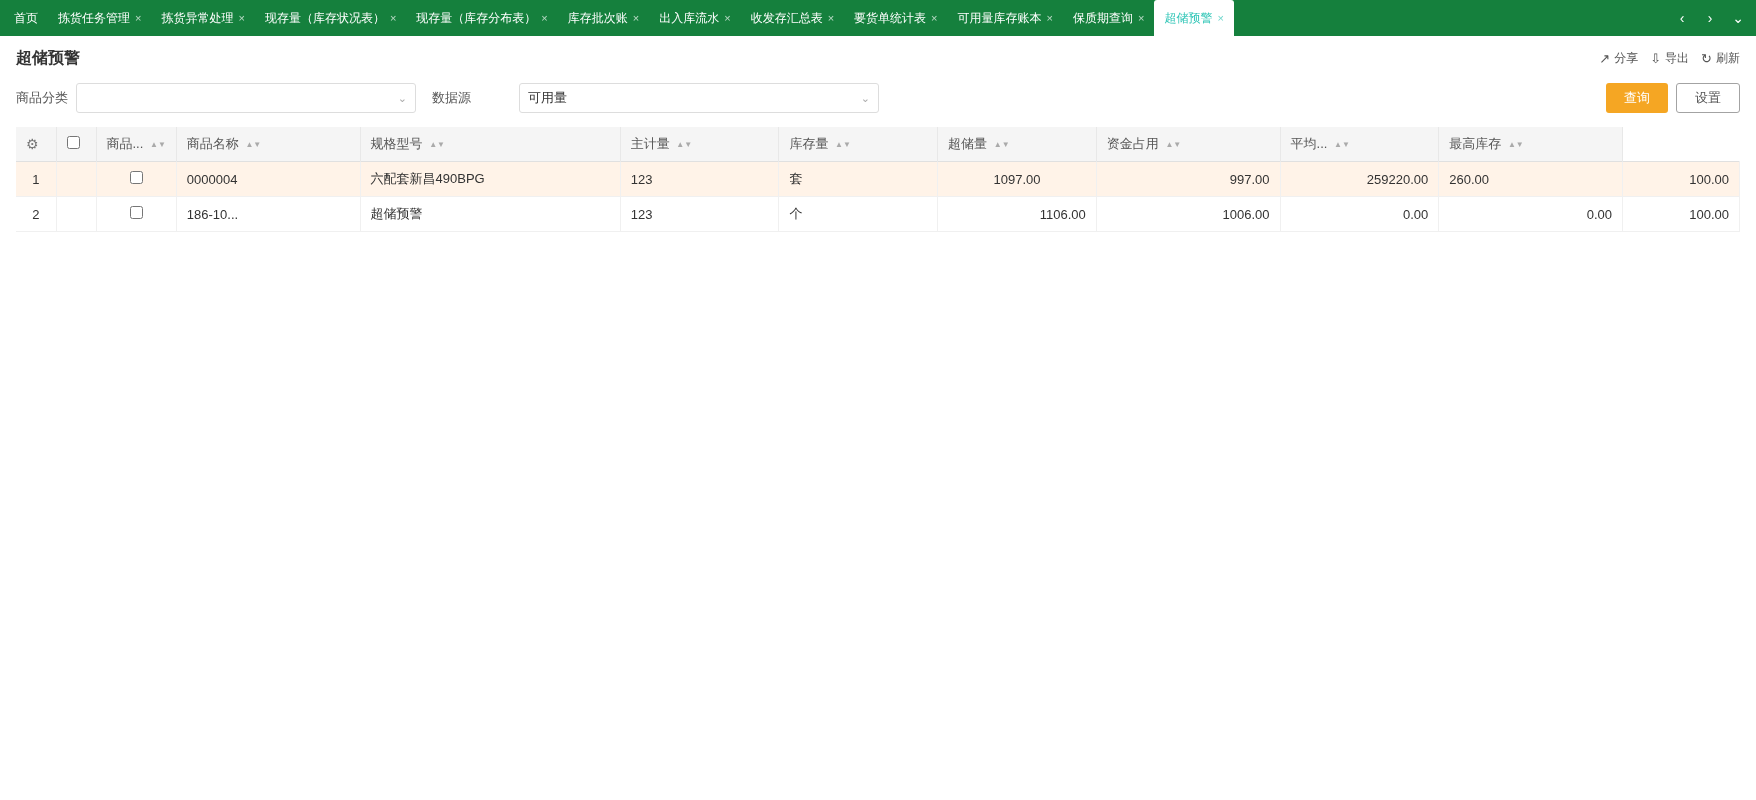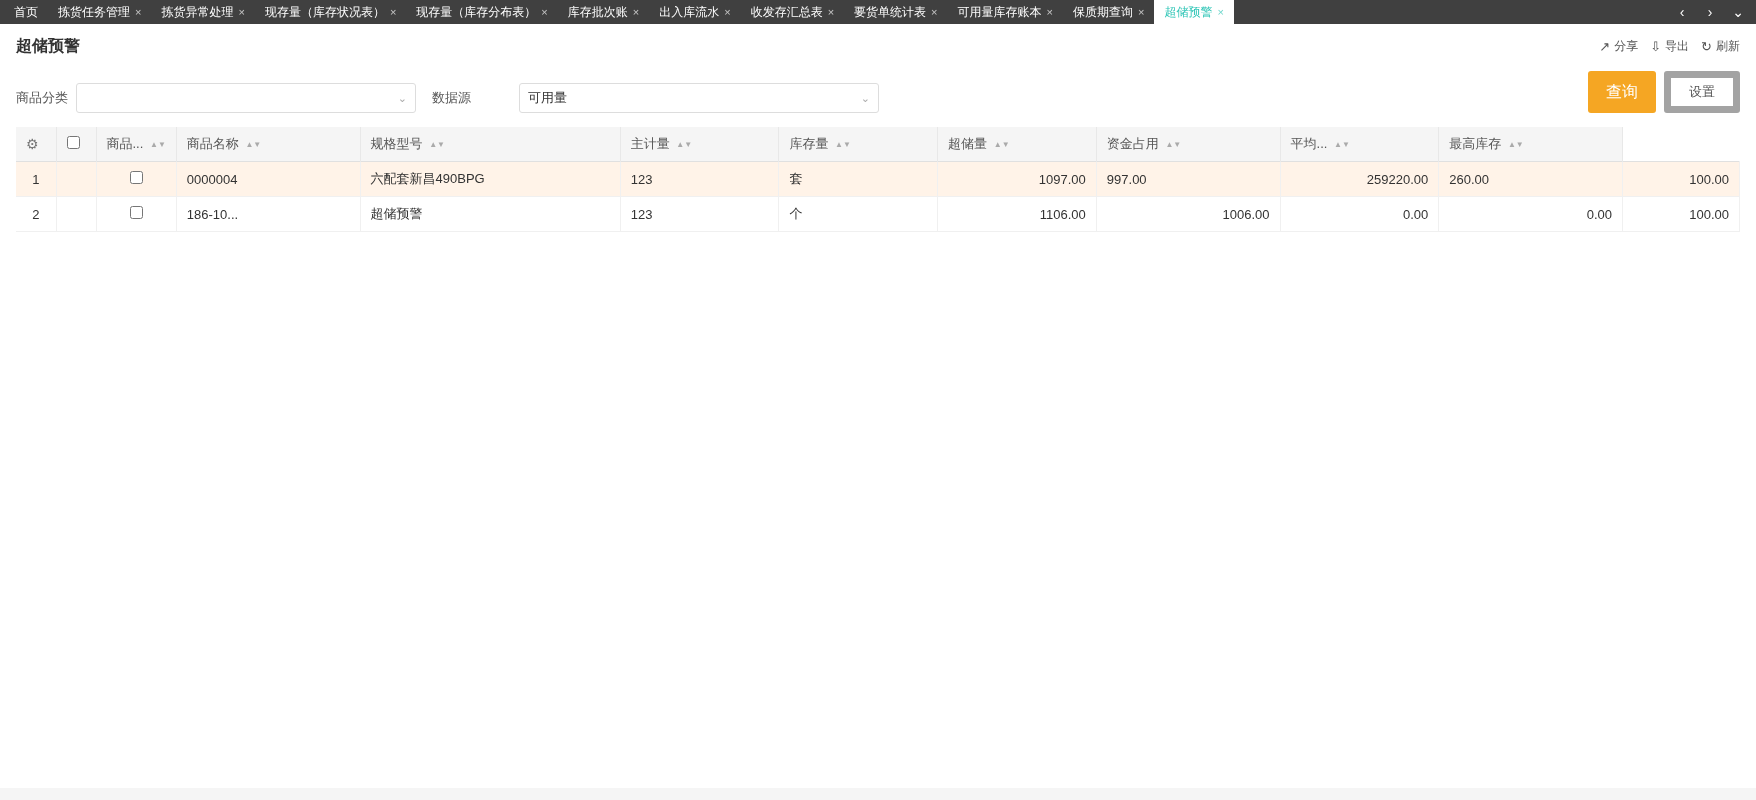--- a/index.html
+++ b/index.html
@@ -2,22 +2,22 @@
 <html><head>
   <meta charset="utf-8">
   <style>
     * { box-sizing: border-box; margin: 0; padding: 0; font-family: 'Microsoft YaHei', Arial, sans-serif; }
     body { background: #f5f5f5; font-size: 13px; color: #333; overflow-x: hidden; }
 
     
     .nav-bar {
       display: flex;
       align-items: center;
-      background: #404040;
-      height: 24px;
+      background: #15803d;
+      height: 36px;
       padding: 0 4px;
       overflow: hidden;
       white-space: nowrap;
     }
     .nav-item {
       display: inline-flex;
       align-items: center;
       padding: 0 10px;
       height: 36px;
       color: #fff;
@@ -77,21 +77,21 @@
       align-items: center;
       gap: 4px;
       font-size: 12px;
       color: #555;
       cursor: pointer;
     }
 
     
     .filter-area {
       display: flex;
-      align-items: flex-end;
+      align-items: flex-start;
       gap: 16px;
       margin-bottom: 14px;
       flex-wrap: wrap;
     }
     .filter-group {
       display: flex;
       align-items: center;
       gap: 8px;
     }
     .filter-label {
@@ -121,27 +121,27 @@
       display: flex;
       gap: 8px;
       margin-left: auto;
     }
     .btn-query {
       background: #f5a623;
       color: #fff;
       border: none;
       border-radius: 3px;
       padding: 6px 18px;
-      font-size: 16px;
+      font-size: 13px;
       cursor: pointer;
     }
     .btn-settings {
       background: #fff;
       color: #555;
-      border: 7px solid #a3a3a3;
+      border: 1px solid #a3a3a3;
       border-radius: 3px;
       padding: 5px 18px;
       font-size: 13px;
       cursor: pointer;
     }
 
     
     .data-table {
       width: 100%;
       border-collapse: collapse;
@@ -336,22 +336,22 @@
     <tr class="row-highlight">
           <td class="col-index">1</td>
       <td class="col-settings"></td>
       <td class="col-check">
         <input type="checkbox" style="">
       </td>
       <td>0000004</td>
       <td>六配套新昌490BPG</td>
       <td>123</td>
       <td>套</td>
-      <td style="text-align:right;">1097.00</td>
-      <td style="text-align:left;">997.00</td>
+      <td style="text-align:center;">1097.00</td>
+      <td style="text-align:right;">997.00</td>
       <td style="text-align:right;">259220.00</td>
       <td style="">260.00</td>
       <td style="text-align:right;">100.00</td>
     </tr>
         <tr>
           <td class="col-index">2</td>
       <td class="col-settings"></td>
       <td class="col-check">
         <input type="checkbox" style="">
       </td>

